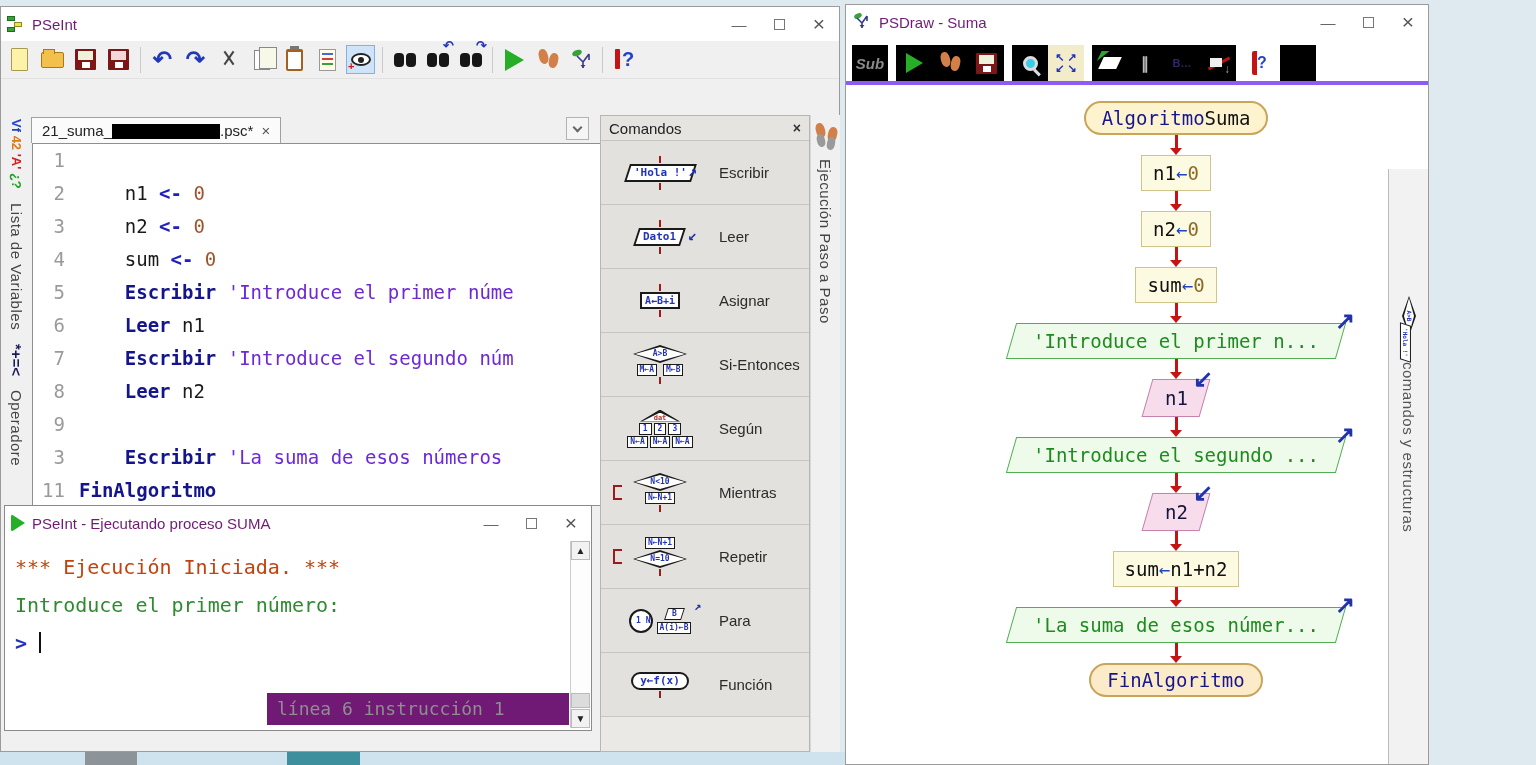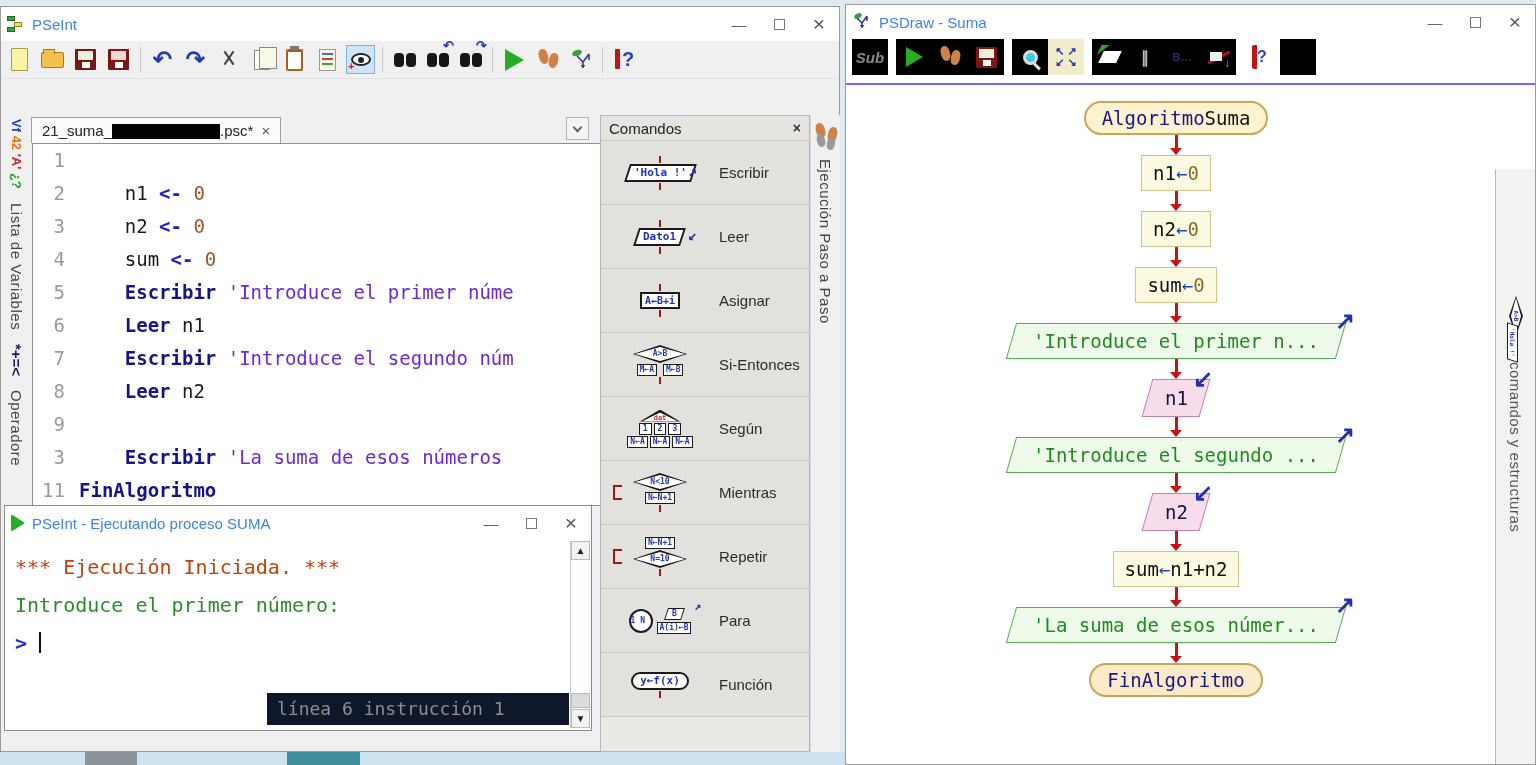--- a/index.html
+++ b/index.html
@@ -3,21 +3,21 @@
 <meta charset="utf-8">
 <style>
   *{margin:0;padding:0;box-sizing:border-box}
   html,body{width:1536px;height:765px}
   body{position:relative;overflow:hidden;background:#dfe9f0;font-family:"Liberation Sans",sans-serif;-webkit-font-smoothing:antialiased}
   .mono{font-family:"DejaVu Sans Mono",monospace}
 
   
   .win{position:absolute;background:#f0f0f0;border:1px solid #9b9b9b}
   .titlebar{position:relative;display:flex;align-items:center;background:#fff;height:34px;padding:0 6px}
-  .tb-title{font-size:15px;color:#3b82f6;margin-left:7px;white-space:nowrap}
+  .tb-title{font-size:15px;color:#701a75;margin-left:7px;white-space:nowrap}
   .winbtns{position:absolute;right:0;top:0;height:100%;display:flex}
   .wb{width:40px;height:100%;display:flex;align-items:center;justify-content:center;color:#666;font-size:15px}
   .wb .sq{width:11px;height:11px;border:1px solid #777}
   .wb.close{font-size:21px;color:#555}
 
   
   #pseint{left:0;top:6px;width:840px;height:746px}
   .menubar{display:flex;gap:28px;align-items:center;height:30px;background:#fff;padding:0 14px;font-size:15px;color:#3a3a3a}
   .toolbar{height:38px;background:#f0f0f0;display:flex;align-items:center;padding:0 4px;gap:4px;border-bottom:1px solid #e2e2e2}
   .ti{width:29px;height:29px;display:flex;align-items:center;justify-content:center;position:relative;flex:none}
@@ -88,45 +88,45 @@
   .mfont{font-family:"DejaVu Sans Mono",monospace;font-weight:bold;color:#2233bb}
   .mpara{display:inline-block;transform:skewX(-18deg);border:2px solid #1a1a1a;background:#fff;padding:0 5px;font-size:11px;line-height:14px}
   .mpara>span{display:inline-block;transform:skewX(18deg)}
   .mrect{display:inline-block;border:2px solid #1a1a1a;background:#fff;padding:0 3px;font-size:10px;line-height:13px}
   .mrect.s{font-size:8px;line-height:10px;border-width:1px;padding:0 2px}
   .mdia{width:54px;height:18px;background:#1a1a1a;clip-path:polygon(50% 0,100% 50%,50% 100%,0 50%);display:flex;align-items:center;justify-content:center}
   .mdia>span{width:50px;height:14px;background:#fff;clip-path:polygon(50% 0,100% 50%,50% 100%,0 50%);font-size:8px;line-height:14px;text-align:center}
   .mtri{width:40px;height:12px;background:#1a1a1a;clip-path:polygon(50% 0,100% 100%,0 100%);display:flex;align-items:flex-end;justify-content:center}
   .mtri>span{width:36px;height:9px;background:#fff;clip-path:polygon(50% 0,100% 100%,0 100%);font-size:7px;line-height:11px;text-align:center;color:#b03030}
   .mcell{border:1px solid #1a1a1a;background:#fff;font-size:8px;line-height:10px;padding:0 3px}
-  .mcirc{width:24px;height:24px;border:2px solid #1a1a1a;border-radius:50%;background:#fff;font-size:8px;line-height:20px;text-align:left}
+  .mcirc{width:24px;height:24px;border:2px solid #1a1a1a;border-radius:50%;background:#fff;font-size:8px;line-height:20px;text-align:right}
   .mpill{border:2px solid #1a1a1a;border-radius:10px;background:#fff;padding:0 7px;font-size:11px;line-height:14px}
   .rstub{width:2px;height:7px;background:#9b1b1b}
   .rrow{display:flex;gap:6px;align-items:center}
   .diag{position:absolute;color:#2233aa;font-weight:bold;font-size:15px;line-height:1}
   .loopL{position:absolute;left:12px;top:12px;bottom:12px;width:9px;border:2px solid #9b1b1b;border-right:none}
 
   
   #stepstrip{position:absolute;left:810px;top:115px;width:30px;height:637px;background:#f0f0f0;border-left:1px solid #d8d8d8;display:flex;flex-direction:column;align-items:center;padding-top:8px;gap:12px;z-index:3}
 
   
   #console{position:absolute;left:4px;top:505px;width:588px;height:226px;background:#fff;border:1px solid #8a8a8a;z-index:5}
   .con-body{position:absolute;left:0;top:34px;right:0;bottom:0;background:#fff;font-size:20px;line-height:38px;padding:8px 0 0 10px}
   .c-sys{color:#c2410c}
   .c-out{color:#2e8b2e}
   .c-prompt{color:#2233bb;font-weight:bold}
   .caret{display:inline-block;width:2px;height:21px;background:#111;margin-left:12px;vertical-align:-3px}
-  .con-status{position:absolute;right:22px;bottom:5px;width:302px;height:32px;background:#0f172a;color:#8f8f8f;font-size:18px;line-height:32px;padding-left:10px;white-space:nowrap}
+  .con-status{position:absolute;right:22px;bottom:5px;width:302px;height:32px;background:#701a75;color:#8f8f8f;font-size:18px;line-height:32px;padding-left:10px;white-space:nowrap}
   .scrollv{position:absolute;right:1px;top:35px;bottom:2px;width:20px;background:#fdfdfd;border-left:1px solid #ccc}
   .sbtn{position:absolute;left:0;width:19px;height:19px;background:#f2f2f2;border:1px solid #bbb;display:flex;align-items:center;justify-content:center;font-size:10px;color:#222}
   .sthumb{position:absolute;left:0;width:19px;height:15px;background:#dcdcdc;border:1px solid #bbb}
 
   
-  #psdraw{left:845px;top:4px;width:691px;height:761px;background:#fff}
-  .pd-toolbar{height:46px;background:#fff;border-bottom:2px solid #8b5cf6;display:flex;align-items:flex-start;padding:0 6px}
+  #psdraw{left:845px;top:4px;width:584px;height:761px;background:#fff}
+  .pd-toolbar{height:46px;background:#fff;border-bottom:4px solid #8b5cf6;display:flex;align-items:flex-end;padding:0 6px}
   .pb{width:36px;height:36px;background:#000;display:flex;align-items:center;justify-content:center;position:relative;flex:none}
   .pb-gap{width:8px;flex:none}
   .pb .subtxt{color:#8a8a8a;font-weight:bold;font-style:italic;font-size:15px}
   .pb .ic-run2{width:0;height:0;border-left:17px solid #27ae27;border-top:10px solid transparent;border-bottom:10px solid transparent}
   .ic-zoom{width:15px;height:15px;border:3px solid #ddd;border-radius:50%;background:#35d0e8;position:relative}
   .ic-zoom::after{content:"";position:absolute;right:-6px;bottom:-6px;width:8px;height:3px;background:#ddd;transform:rotate(45deg)}
   .pb.fit{background:#f3eccb}
   .fitarrows{color:#2233bb;font-size:11px;font-weight:bold;line-height:11px;text-align:center}
   .ic-paint{width:18px;height:12px;background:#fff;transform:skewX(-25deg);position:relative}
   .ic-paint::before{content:"";position:absolute;left:-5px;top:-6px;width:0;height:0;border-left:8px solid #2aa82a;border-bottom:10px solid transparent}

